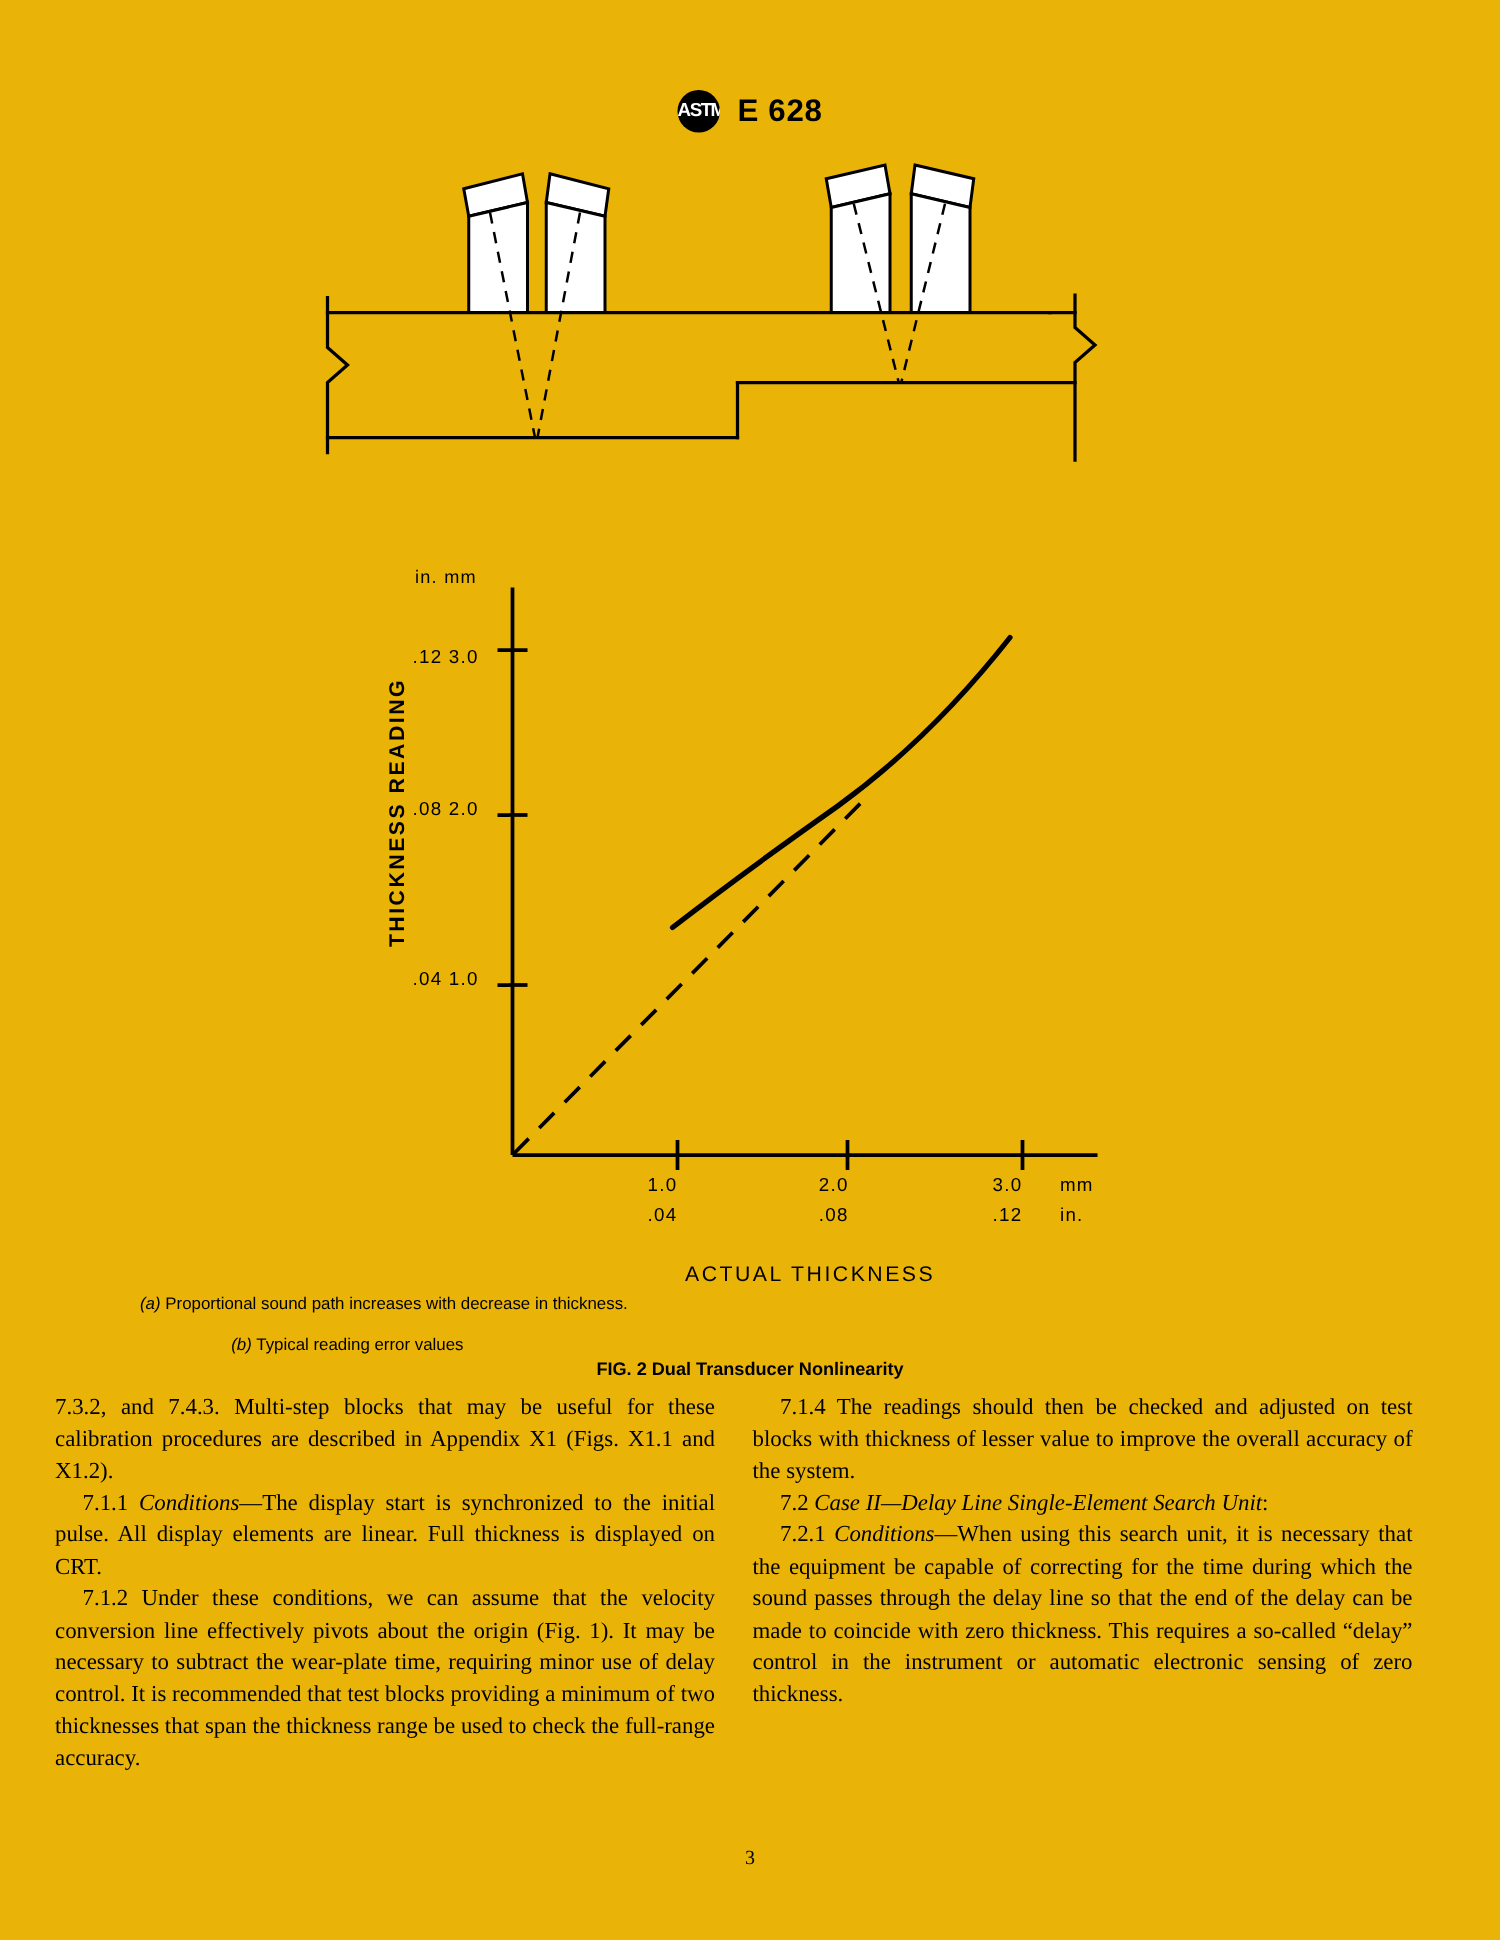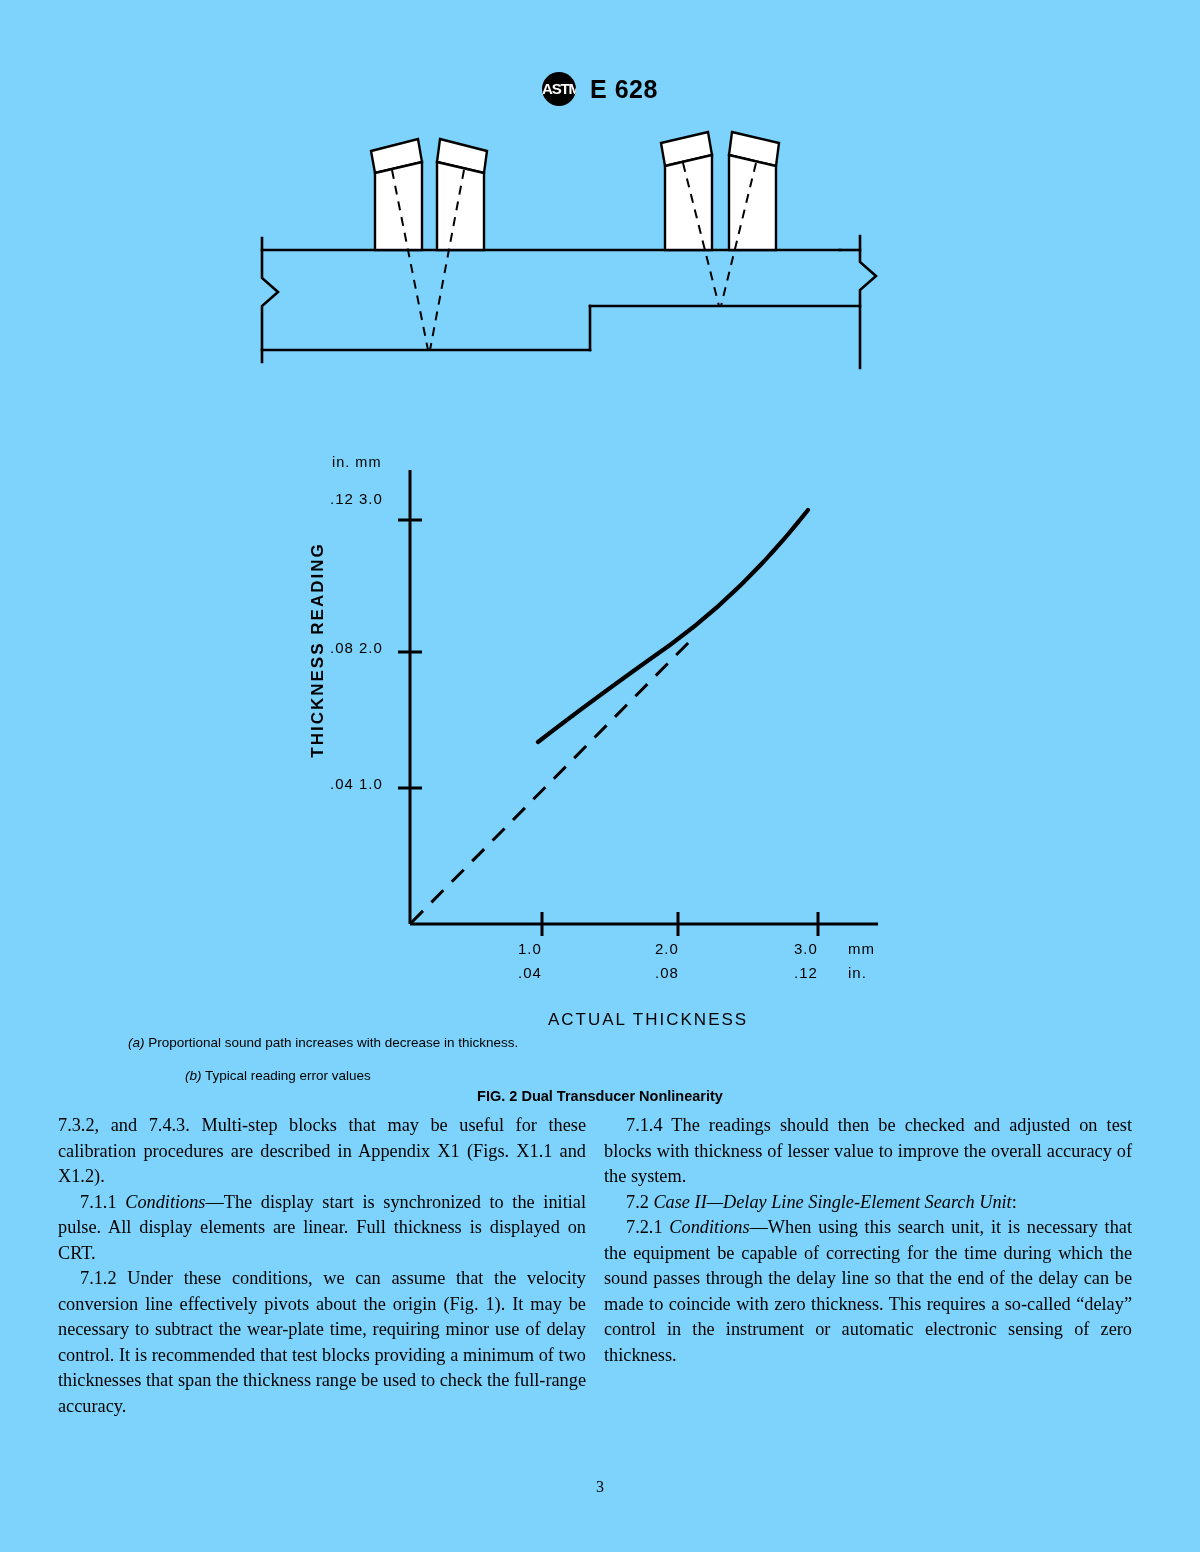--- a/index.html
+++ b/index.html
@@ -4,21 +4,21 @@
 <style>
   html, body {
     margin: 0;
     padding: 0;
     background: #ffffff;
   }
   .page {
     position: relative;
     width: 1200px;
     height: 1552px;
-    background: #7dd3fc;
+    background: #eab308;
     font-family: "Liberation Serif", "DejaVu Serif", serif;
     color: #000000;
     overflow: hidden;
   }
 
   
   .header {
     position: absolute;
     left: 0;
     top: 72px;
@@ -69,42 +69,42 @@
     height: 600px;
   }
 
   
   .cap {
     position: absolute;
     font-family: "Liberation Sans", sans-serif;
     font-size: 13.5px;
     color: #000;
   }
-  .cap-a { left: 128px; top: 1035px; }
+  .cap-a { left: 112px; top: 1035px; }
   .cap-b { left: 185px; top: 1068px; }
   .cap-fig {
     position: absolute;
     left: 0;
     top: 1088px;
     width: 1200px;
     text-align: center;
     font-family: Liberation Sans, sans-serif;
     font-weight: bold;
     font-size: 14.5px;
   }
   .cap i { font-style: italic; }
 
   
   .cols {
     position: absolute;
-    left: 58px;
+    left: 44px;
     top: 1113px;
     width: 1086px;
     display: flex;
-    gap: 18px;
+    gap: 30px;
   }
   .col {
     width: 528px;
   }
   p.body {
     margin: 0;
     font-size: 18.3px;
     line-height: 25.5px;
     text-align: justify;
     text-justify: inter-word;
@@ -206,21 +206,21 @@
 
       <line x1="141" y1="483" x2="425" y2="196" stroke="#000" stroke-width="3" stroke-dasharray="17,12"></line>
 
       <path d="M 268 302 C 312 268, 356 236, 400 205 C 440 176, 490 131, 538 70" fill="none" stroke="#000" stroke-width="4.2" stroke-linecap="round"></path>
     </svg>
 
     
     <div style="position:absolute;left:62px;top:14px;font-family:'Liberation Sans',sans-serif;font-size:14.5px;letter-spacing:1px;">in.  mm</div>
 
     
-    <div style="position:absolute;left:60px;top:50px;font-family:'Liberation Sans',sans-serif;font-size:15px;letter-spacing:1px;text-align:right;"><span>.12</span>&nbsp;<span>3.0</span></div>
+    <div style="position:absolute;left:60px;top:77px;font-family:'Liberation Sans',sans-serif;font-size:15px;letter-spacing:1px;text-align:right;"><span>.12</span>&nbsp;<span>3.0</span></div>
     <div style="position:absolute;left:60px;top:199px;font-family:'Liberation Sans',sans-serif;font-size:15px;letter-spacing:1px;"><span>.08</span>&nbsp;<span>2.0</span></div>
     <div style="position:absolute;left:60px;top:335px;font-family:'Liberation Sans',sans-serif;font-size:15px;letter-spacing:1px;"><span>.04</span>&nbsp;<span>1.0</span></div>
 
     
     <div style="position:absolute;left:-72px;top:200px;width:240px;text-align:center;transform:rotate(-90deg);
                 font-family:'Liberation Sans',sans-serif;font-size:17px;font-weight:bold;letter-spacing:2px;">THICKNESS  READING</div>
 
     
     <div style="position:absolute;left:248px;top:500px;font-family:'Liberation Sans',sans-serif;font-size:15px;letter-spacing:1px;">1.0</div>
     <div style="position:absolute;left:385px;top:500px;font-family:'Liberation Sans',sans-serif;font-size:15px;letter-spacing:1px;">2.0</div>

